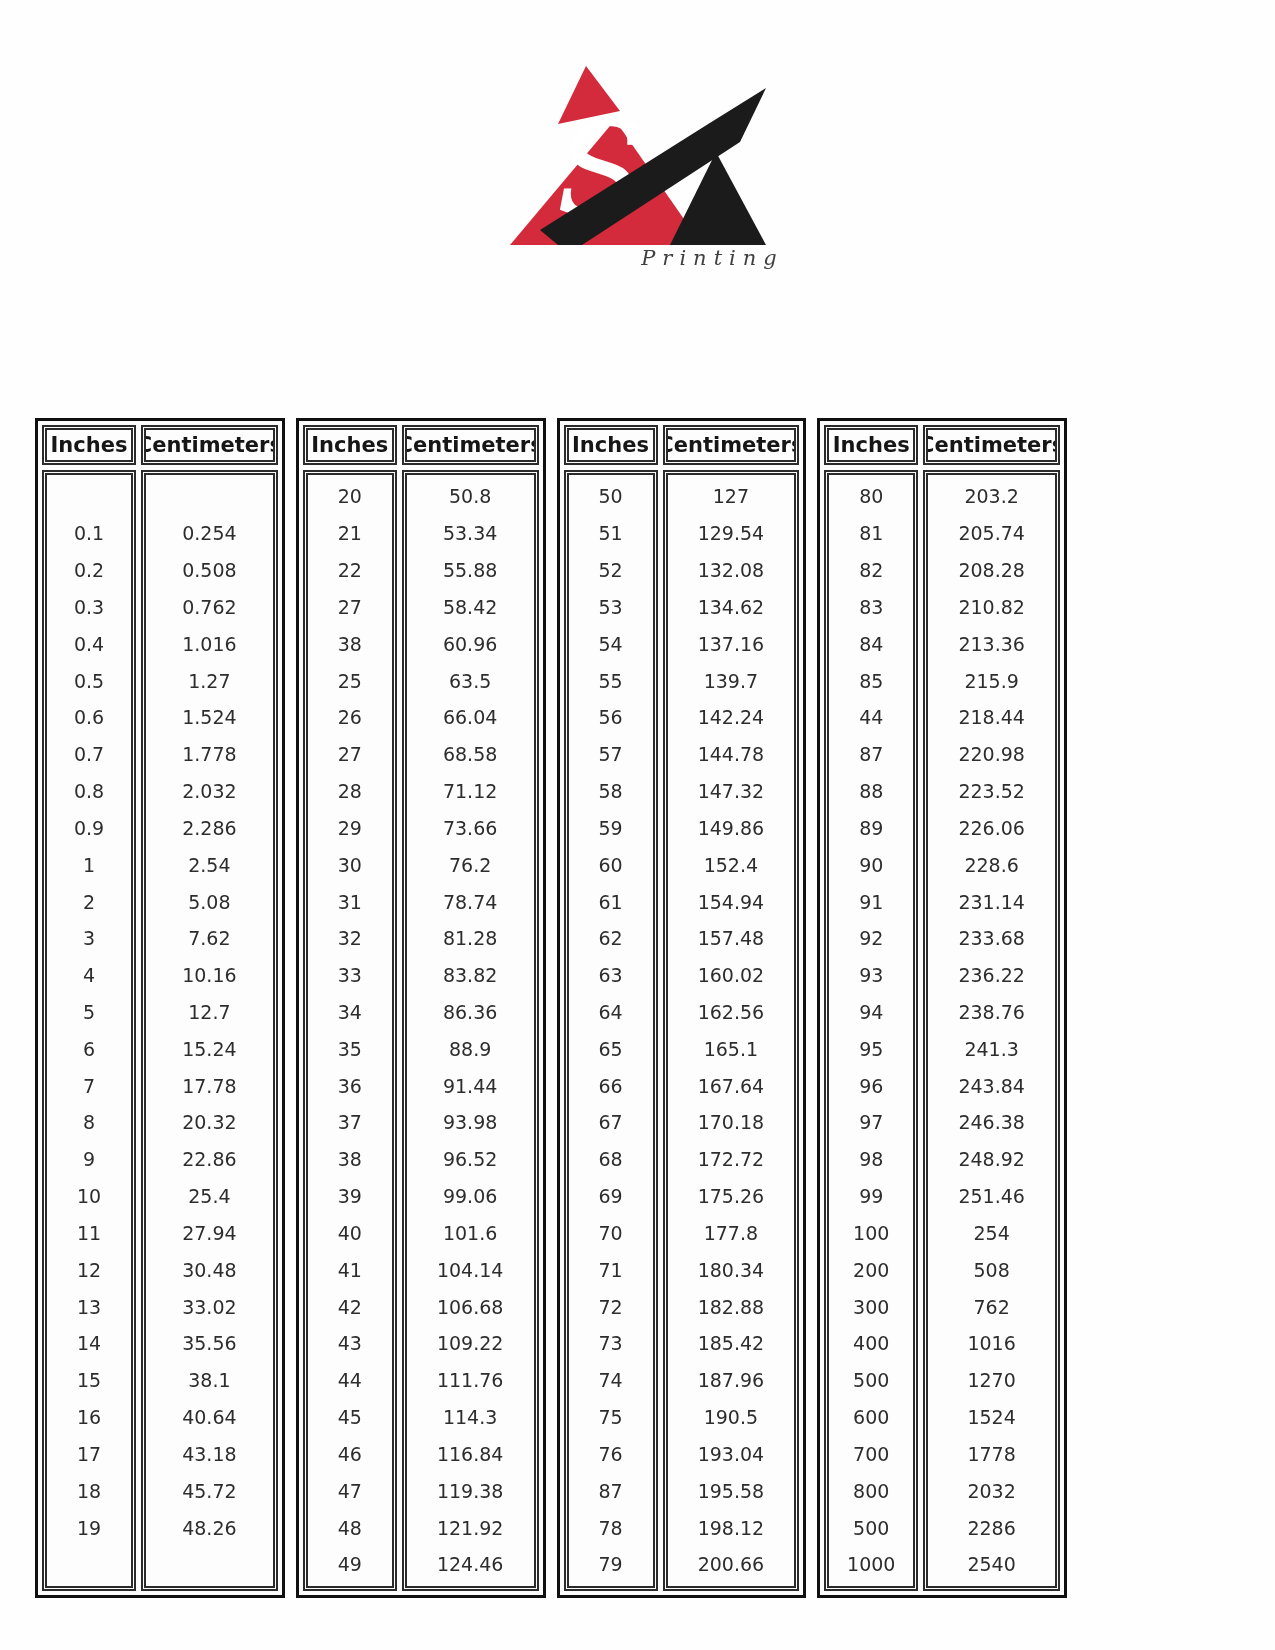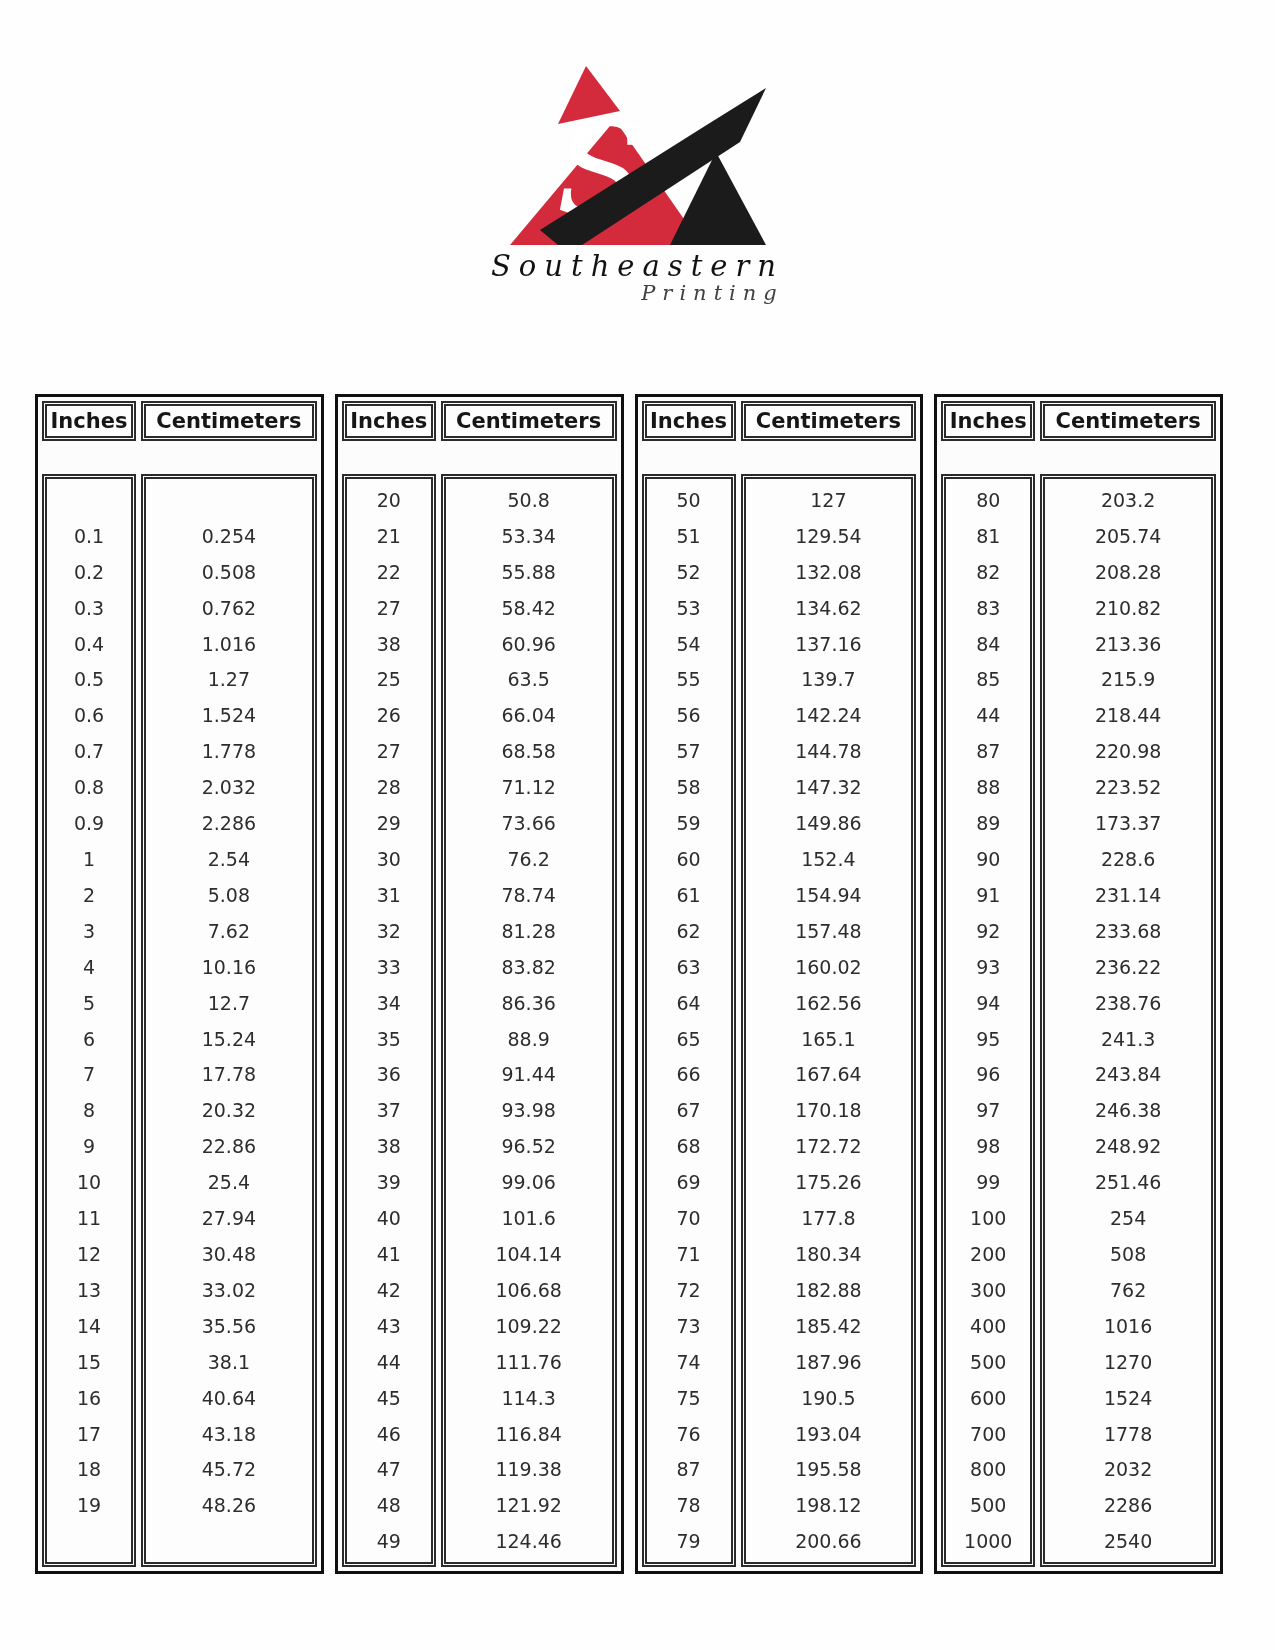--- a/index.html
+++ b/index.html
@@ -29,22 +29,22 @@
   
   .title{
     position:absolute;top:303px;left:0;right:0;margin:0;
     text-align:center;
     font-family:"Liberation Sans",sans-serif;
     font-weight:bold;font-size:39px;color:#141414;
     letter-spacing:-0.5px;
   }
   
   .tables{
-    position:absolute;left:35px;top:394px;
-    width:1188px;height:1180px;
+    position:absolute;left:35px;top:418px;
+    width:1032px;height:1180px;
     display:flex;gap:11px;
   }
   .panel{
     flex:1;box-sizing:border-box;
     border:3px solid #101010;background:#fcfcfc;
     padding:4px;
     display:grid;
     grid-template-columns:94px 1fr;
     grid-template-rows:40px 1fr;
     gap:5px;
@@ -54,21 +54,20 @@
     border:5px double #2b2b2b;
   }
   .hdr{
     display:flex;align-items:center;justify-content:center;
     font-weight:bold;font-size:21px;color:#161616;
     white-space:nowrap;overflow:hidden;
   }
   .col{
     display:flex;flex-direction:column;
     padding:3px 0;
-    margin-top:28px;
   }
   .val{
     flex:1;display:flex;align-items:center;justify-content:center;
     font-size:19px;color:#2d2d2d;
   }
 </style>
 </head>
 <body>
 
 <div class="page">
@@ -79,21 +78,20 @@
       <polygon points="86,4 58,62 120,49" fill="#d32b3c"></polygon>
 
       <polygon points="115,58 10,183 202,183" fill="#d32b3c"></polygon>
 
       <text x="100" y="152" text-anchor="middle" font-family="DejaVu Serif, serif" font-style="italic" font-size="128" fill="#ffffff">S</text>
 
       <polygon points="40,168 205,64 266,26 240,80 82,183 58,183" fill="#1b1b1b"></polygon>
 
       <polygon points="216,90 266,183 170,183" fill="#1b1b1b"></polygon>
     </svg>
-    <div class="logo-company">Southeastern</div>
     <div class="logo-tagline">Printing</div>
   </div>
 
 
   <div class="tables">
 
     <div class="panel">
       <div class="cell hdr">Inches</div>
       <div class="cell hdr">Centimeters</div>
       <div class="cell col">
@@ -338,21 +336,21 @@
       <div class="cell col">
           <div class="val">203.2</div>
           <div class="val">205.74</div>
           <div class="val">208.28</div>
           <div class="val">210.82</div>
           <div class="val">213.36</div>
           <div class="val">215.9</div>
           <div class="val">218.44</div>
           <div class="val">220.98</div>
           <div class="val">223.52</div>
-          <div class="val">173.37</div>
+          <div class="val">226.06</div>
           <div class="val">228.6</div>
           <div class="val">231.14</div>
           <div class="val">233.68</div>
           <div class="val">236.22</div>
           <div class="val">238.76</div>
           <div class="val">241.3</div>
           <div class="val">243.84</div>
           <div class="val">246.38</div>
           <div class="val">248.92</div>
           <div class="val">251.46</div>

